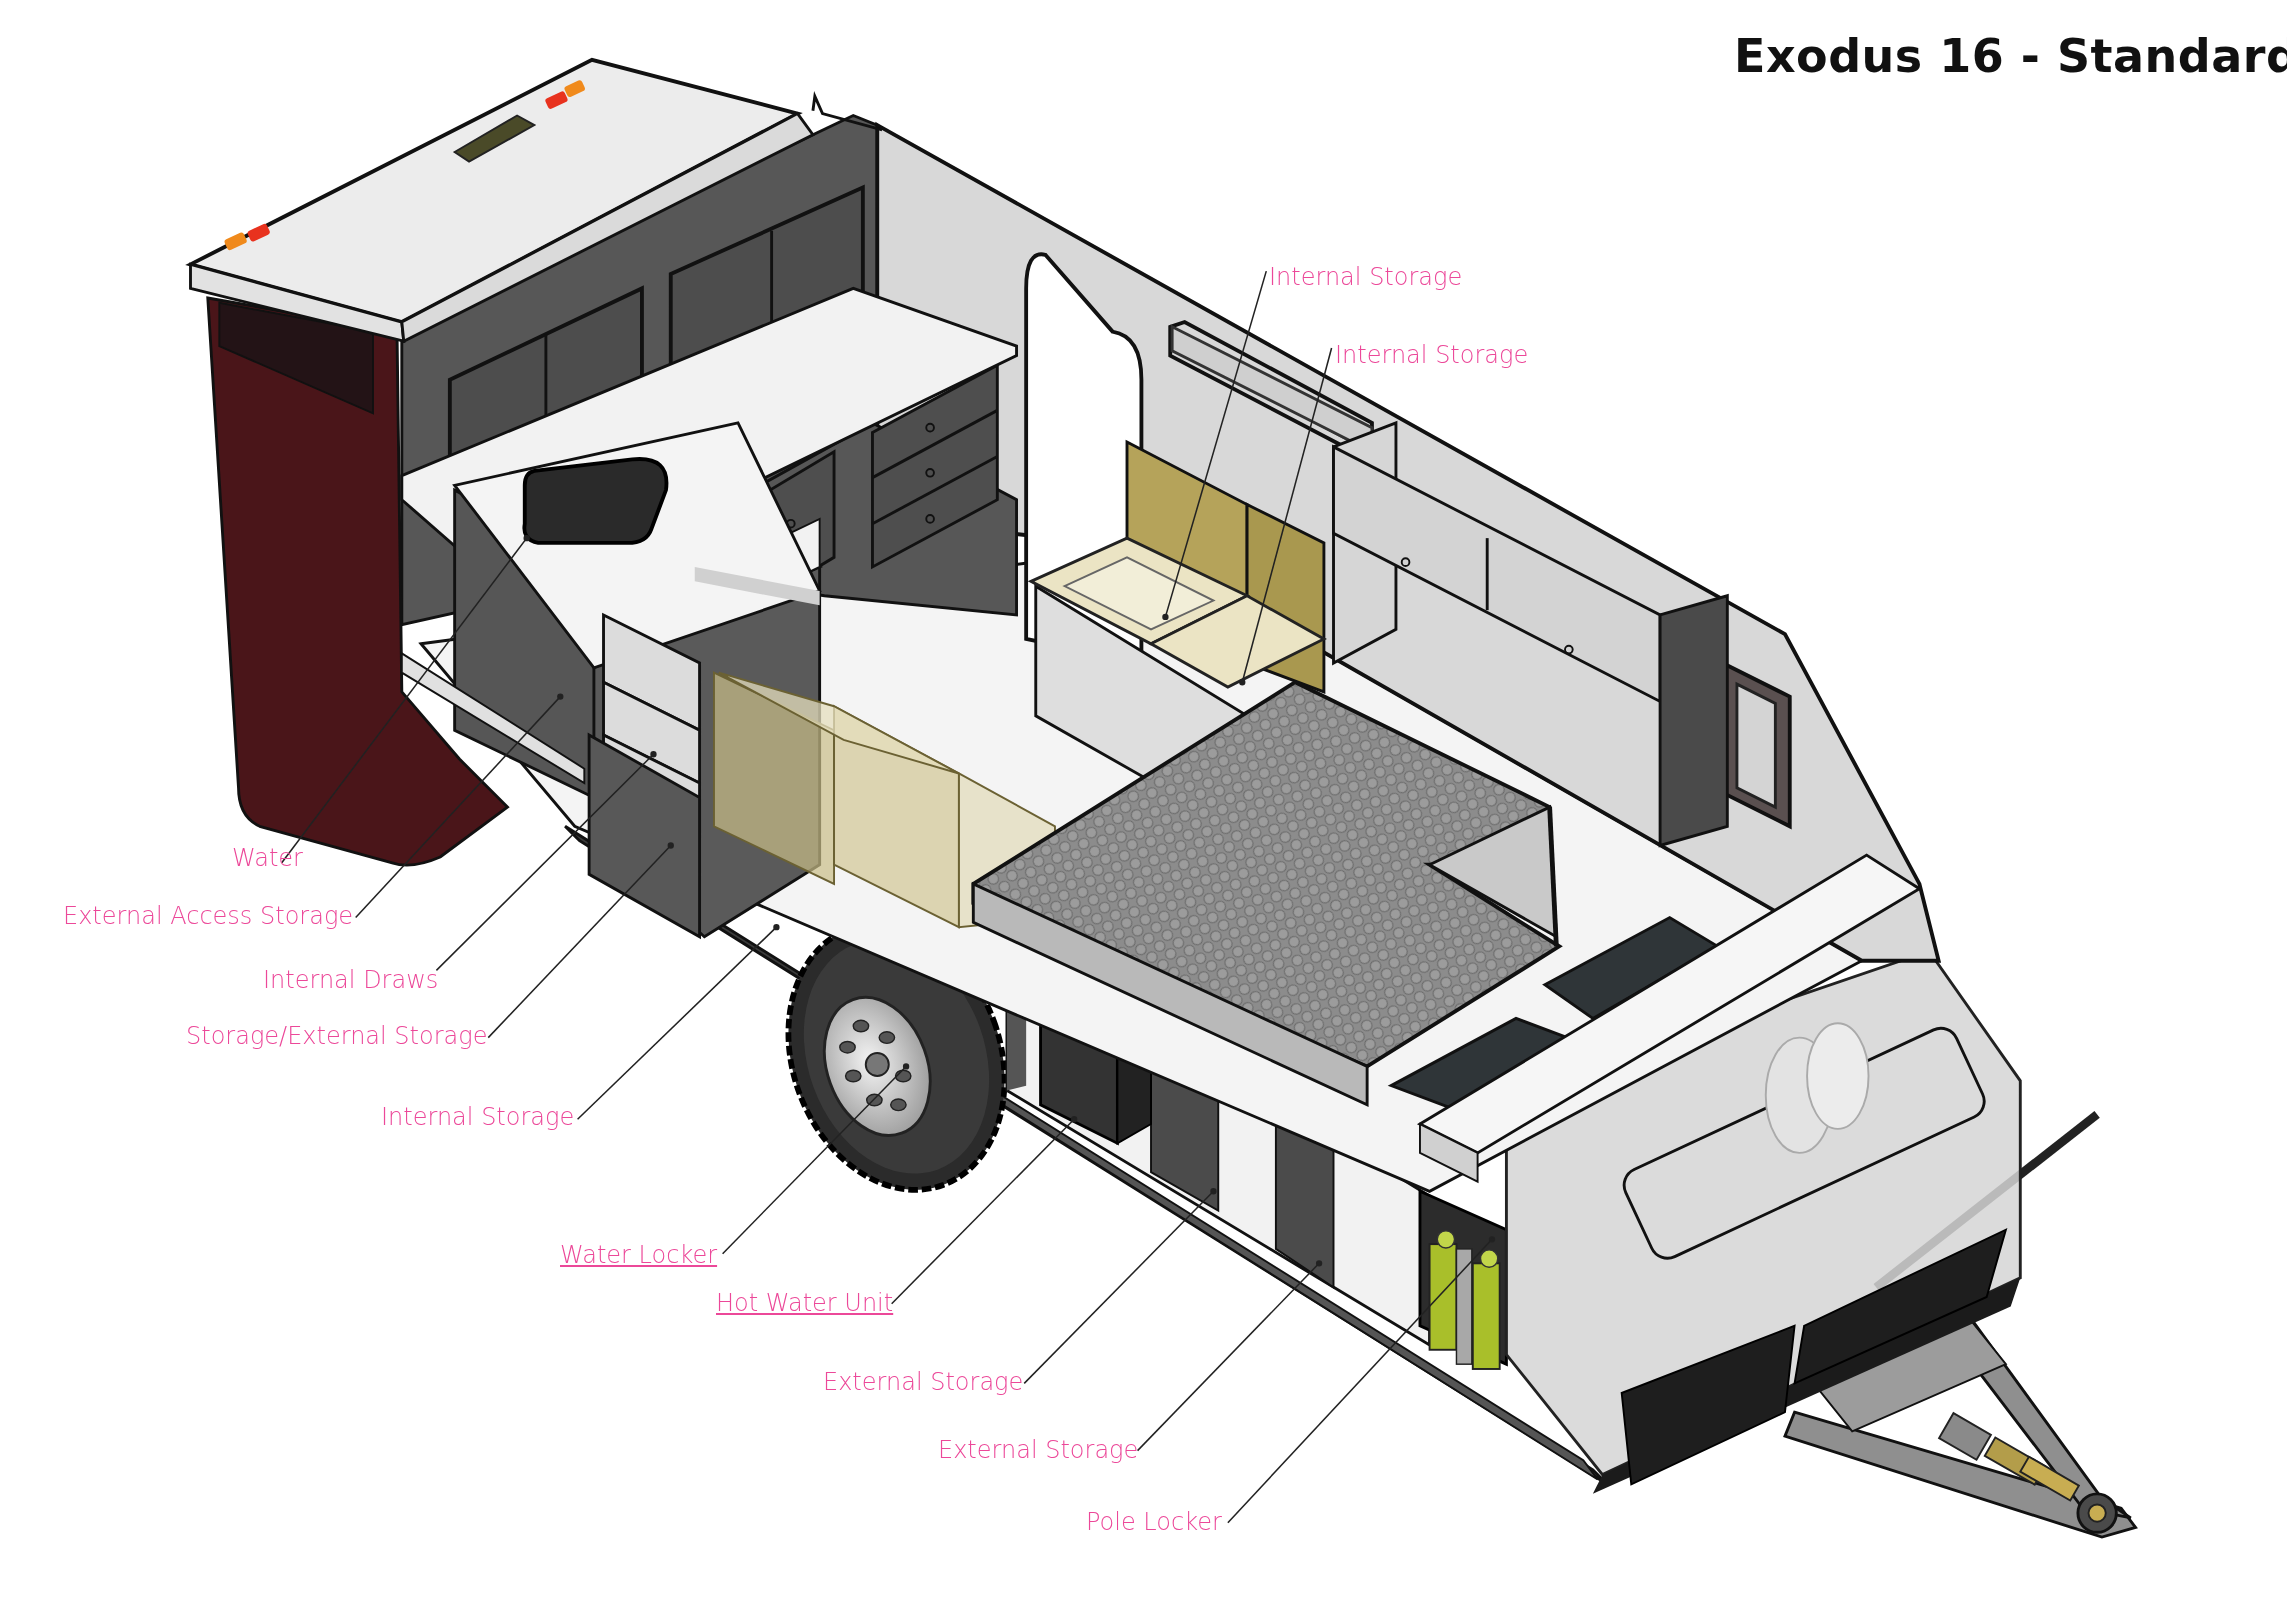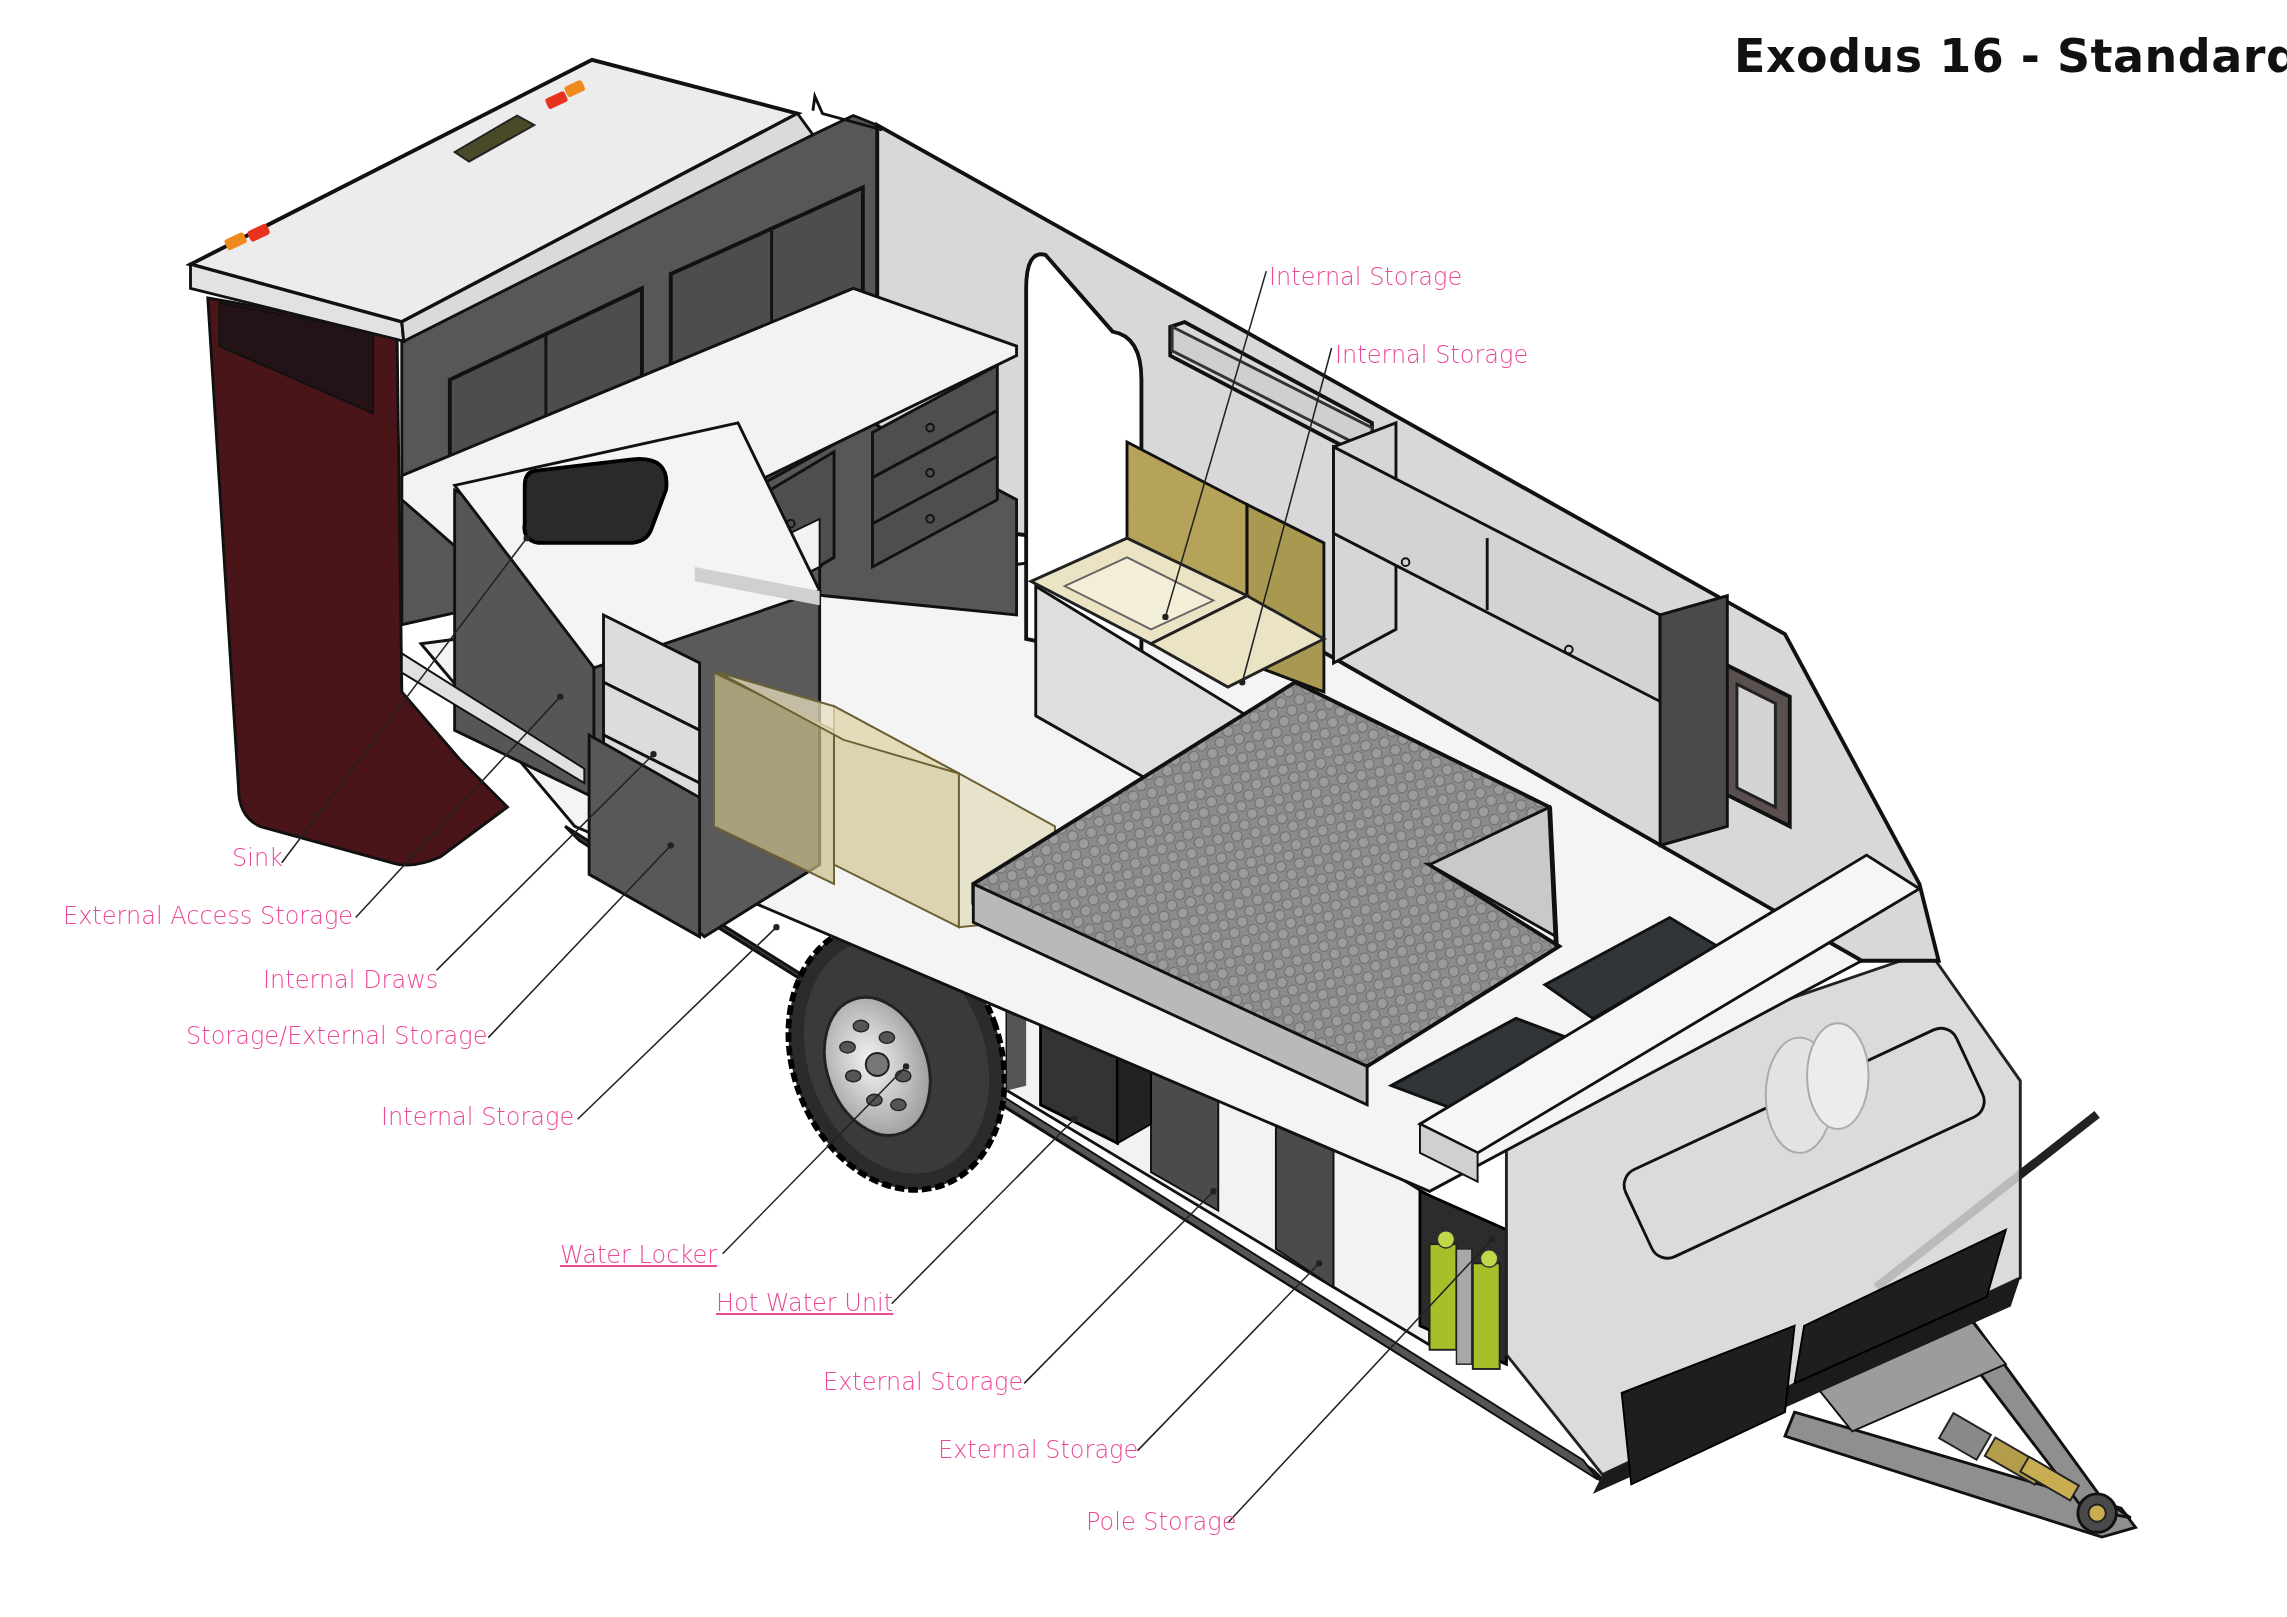--- a/index.html
+++ b/index.html
@@ -225,27 +225,27 @@
       <line x1="1310" y1="282" x2="1205" y2="642"></line>
       <circle cx="1205" cy="642" r="2.5" fill="#222"></circle>
       <line x1="1378" y1="362" x2="1285" y2="710"></line>
       <circle cx="1285" cy="710" r="2.5" fill="#222"></circle>
     </g>
   </svg>
 
   
   <div class="title">Exodus 16 - Standard</div>
 
-  <div class="lbl" style="left:224px; top:858px;">Sink</div>
+  <div class="lbl" style="left:224px; top:858px;">Water</div>
   <div class="lbl" style="left:55px; top:916px;">External Access Storage</div>
   <div class="lbl" style="left:255px; top:968px;margin-top:12px;">Internal Draws</div>
   <div class="lbl" style="left:178px; top:1036px;">Storage/External Storage</div>
   <div class="lbl" style="left:373px; top:1117px;">Internal Storage</div>
   <div class="lbl" style="left:552px; top:1255px;text-decoration:underline;">Water Locker</div>
   <div class="lbl" style="left:708px; top:1303px;text-decoration:underline;">Hot Water Unit</div>
   <div class="lbl" style="left:815px; top:1382px;">External Storage</div>
   <div class="lbl" style="left:930px; top:1450px;">External Storage</div>
-  <div class="lbl" style="left:1078px; top:1522px;">Pole Storage</div>
+  <div class="lbl" style="left:1078px; top:1522px;">Pole Locker</div>
 
   <div class="lbl" style="left:1261px; top:277px;">Internal Storage</div>
   <div class="lbl" style="left:1327px; top:355px;">Internal Storage</div>
 </div>
 
 
 </body></html>

